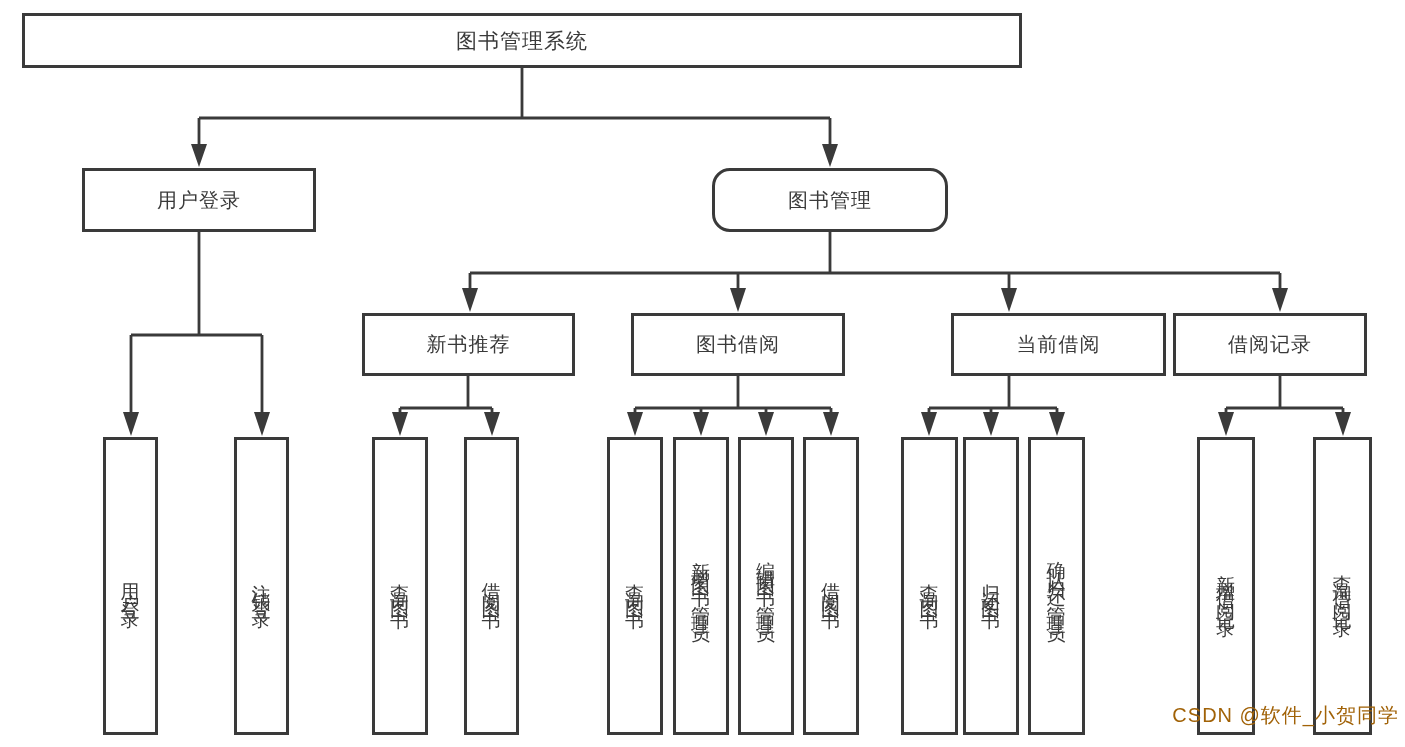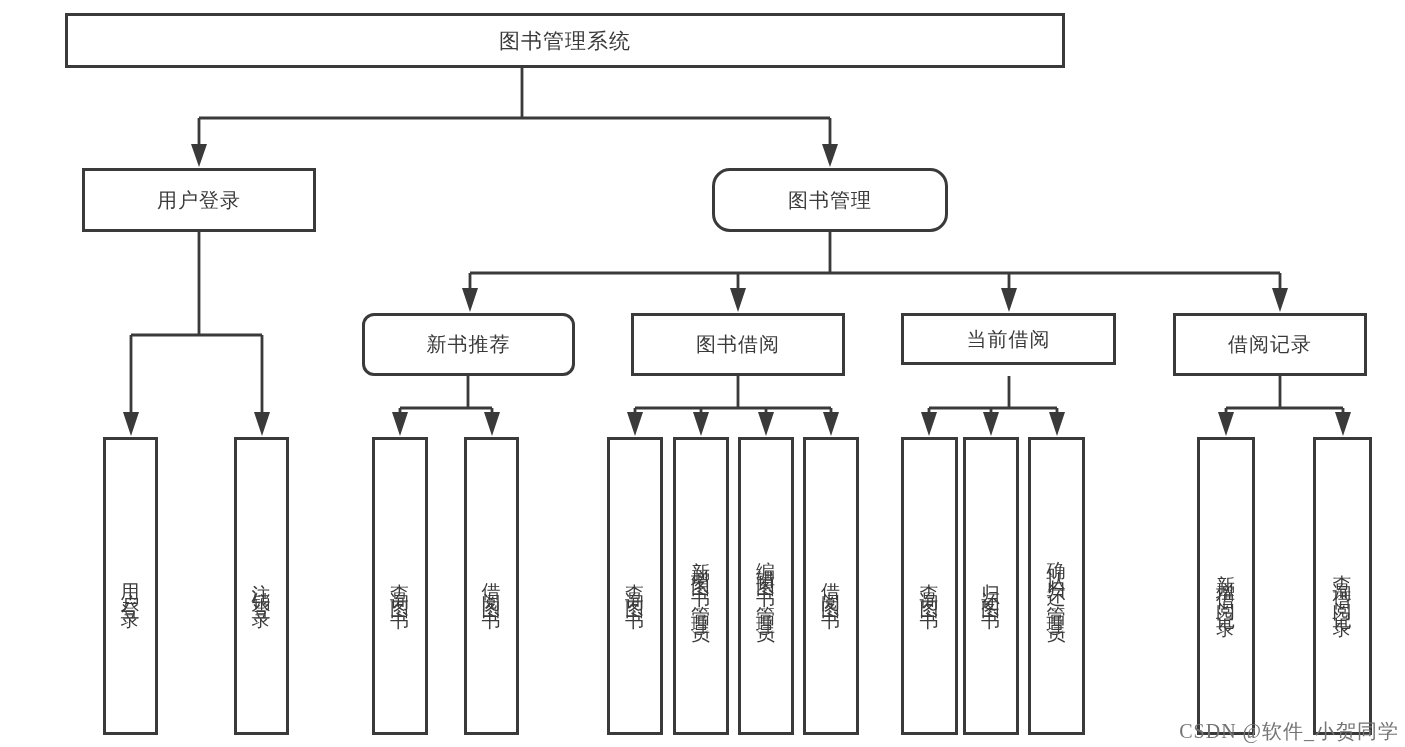--- a/index.html
+++ b/index.html
@@ -37,27 +37,26 @@
     writing-mode:vertical-rl;
     text-orientation:mixed;
     color:#3a3a3a;
     font-size:19px;
     letter-spacing:9px;
     line-height:1;
     white-space:nowrap;
   }
   #watermark{
     position:absolute;
-    right:6px;bottom:2px;
+    right:6px;bottom:18px;
     font-size:20px;
-    color:#737373;
+    color:#a16207;
     letter-spacing:1px;
     z-index:3;
     white-space:nowrap;
-    font-family:Liberation Serif, serif;
   }
 </style>
 </head>
 <body>
 
 <div id="canvas">
 
   <svg id="lines" viewBox="0 0 1405 747" xmlns="http://www.w3.org/2000/svg">
     <g stroke="#3a3a3a" stroke-width="2.8" fill="none">
       <path d="M522,68 V118 M199,118 H830 M199,118 V146 M830,118 V146"></path>
@@ -84,38 +83,38 @@
       <polygon points="758,412 774,412 766,436"></polygon>
       <polygon points="823,412 839,412 831,436"></polygon>
       <polygon points="921,412 937,412 929,436"></polygon>
       <polygon points="983,412 999,412 991,436"></polygon>
       <polygon points="1049,412 1065,412 1057,436"></polygon>
       <polygon points="1218,412 1234,412 1226,436"></polygon>
       <polygon points="1335,412 1351,412 1343,436"></polygon>
     </g>
   </svg>
 
-  <div class="node root" style="left:22px;top:13px;width:1000px;height:55px;margin-left:43px;">
+  <div class="node root" style="left:22px;top:13px;width:1000px;height:55px;">
     <span>图书管理系统</span>
   </div>
 
   <div class="node" style="left:82px;top:168px;width:234px;height:64px;">
     <span>用户登录</span>
   </div>
   <div class="node" style="left:712px;top:168px;width:236px;height:64px;border-radius:18px;">
     <span>图书管理</span>
   </div>
 
-  <div class="node" style="left:362px;top:313px;width:213px;height:63px;border-radius:12px;">
+  <div class="node" style="left:362px;top:313px;width:213px;height:63px;">
     <span>新书推荐</span>
   </div>
   <div class="node" style="left:631px;top:313px;width:214px;height:63px;">
     <span>图书借阅</span>
   </div>
-  <div class="node" style="left:901px;top:313px;width:215px;height:52px;">
+  <div class="node" style="left:951px;top:313px;width:215px;height:63px;">
     <span>当前借阅</span>
   </div>
   <div class="node" style="left:1173px;top:313px;width:194px;height:63px;">
     <span>借阅记录</span>
   </div>
 
   <div class="leaf" style="left:103px;width:55px;">
     <span>用户登录</span>
   </div>
   <div class="leaf" style="left:234px;width:55px;">

